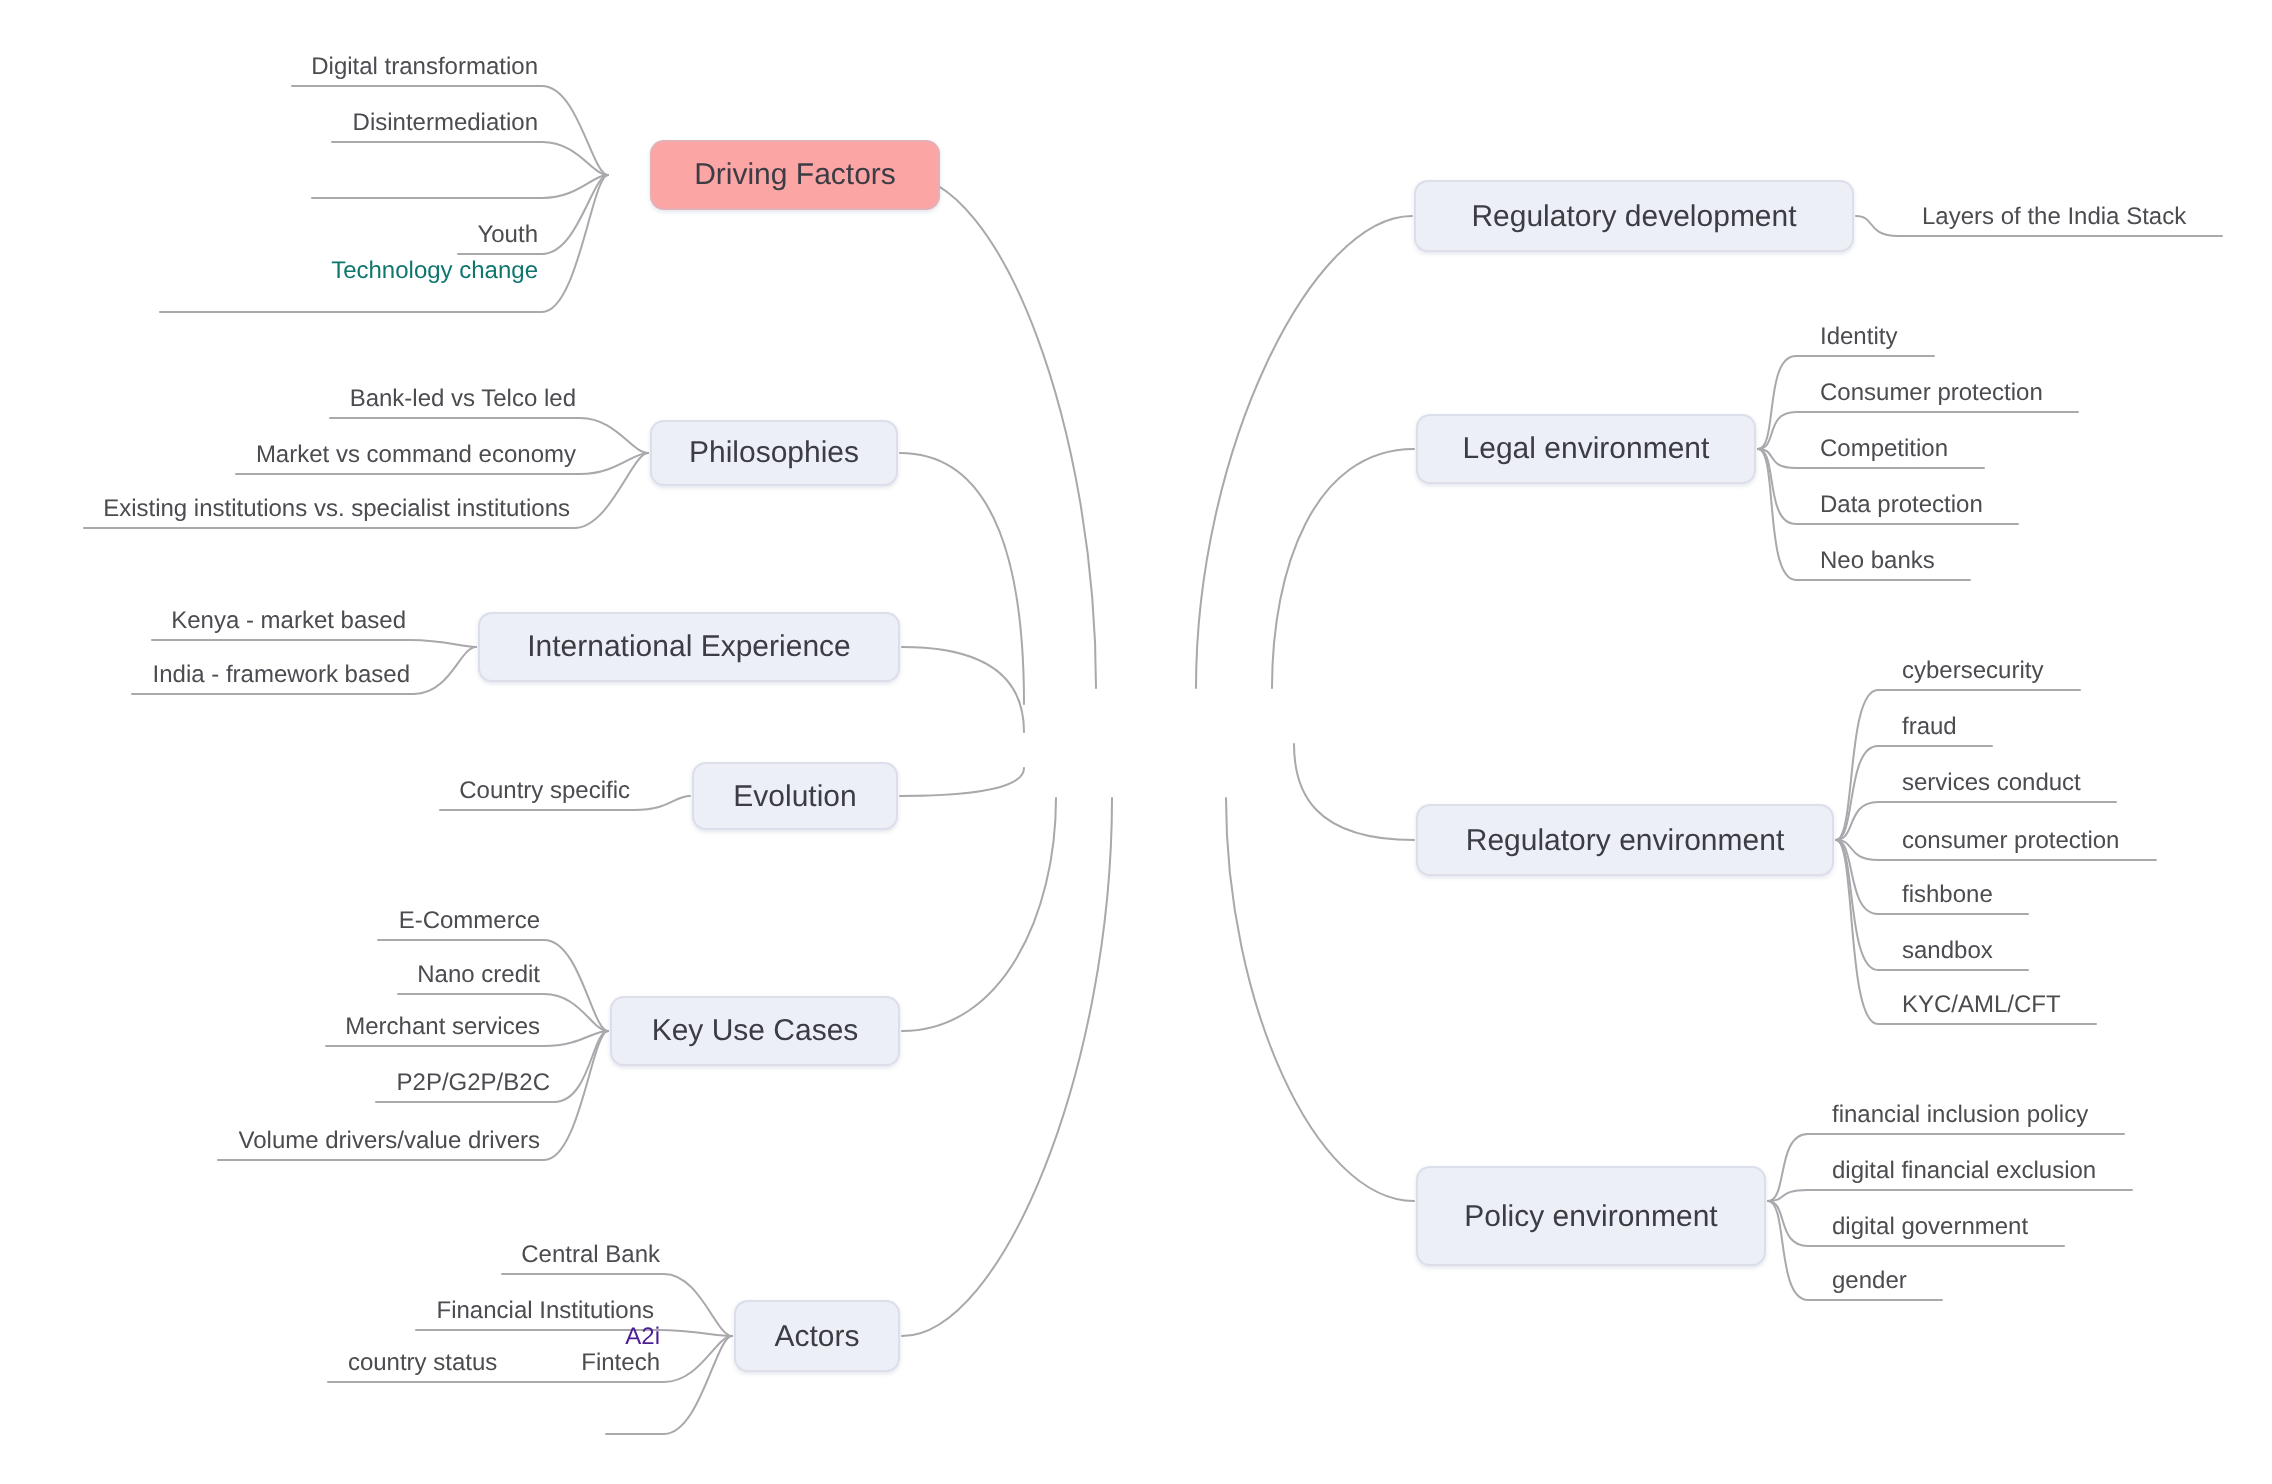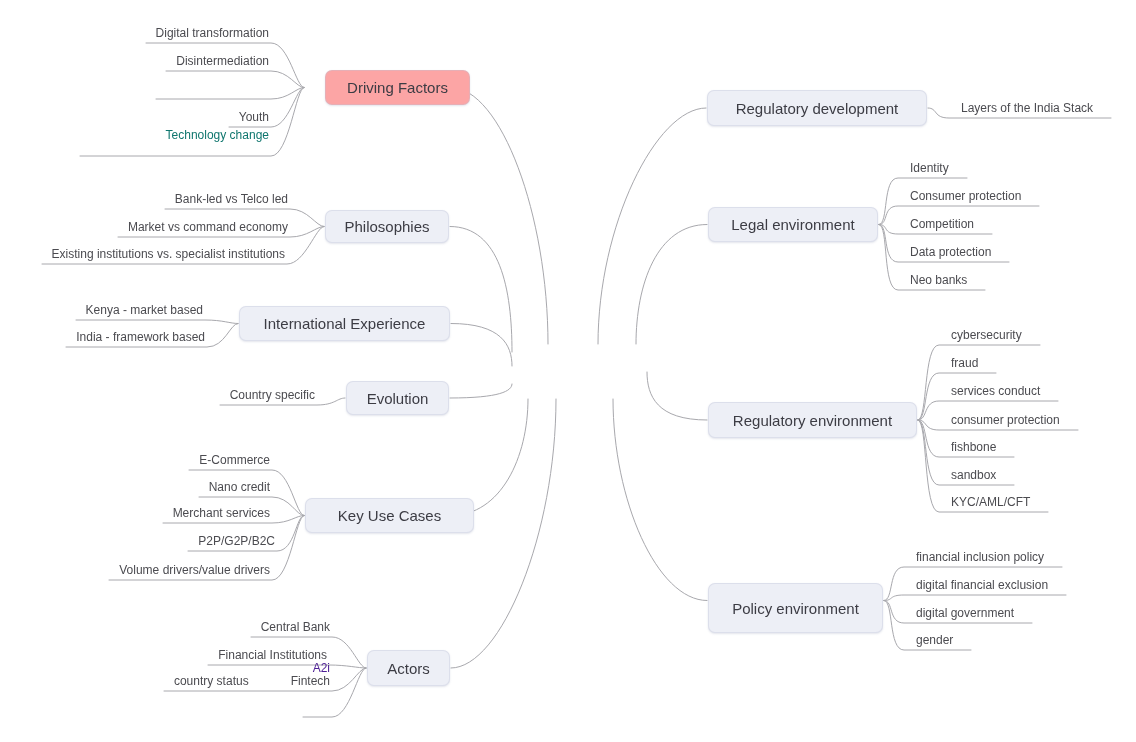--- a/index.html
+++ b/index.html
@@ -79,21 +79,21 @@
     <div class="leaf leaf-left" style="top: 109px; color: rgb(75, 75, 80); right: 865px;">Youth</div>
     <div class="node-branch" style="left: 325px; top: 210px; width: 124px; height: 33px; background: rgb(237, 239, 246); color: rgb(60, 60, 68);">Philosophies</div>
     <div class="leaf leaf-left" style="top: 191px; color: rgb(75, 75, 80); right: 846px;">Bank-led vs Telco led</div>
     <div class="leaf leaf-left" style="top: 219px; color: rgb(75, 75, 80); right: 846px;">Market vs command economy</div>
     <div class="leaf leaf-left" style="top: 246px; color: rgb(75, 75, 80); right: 849px;">Existing institutions vs. specialist institutions</div>
     <div class="node-branch" style="left: 239px; top: 306px; width: 211px; height: 35px; background: rgb(237, 239, 246); color: rgb(60, 60, 68);">International Experience</div>
     <div class="leaf leaf-left" style="top: 302px; color: rgb(75, 75, 80); right: 931px;">Kenya - market based</div>
     <div class="leaf leaf-left" style="top: 329px; color: rgb(75, 75, 80); right: 929px;">India - framework based</div>
     <div class="node-branch" style="left: 346px; top: 381px; width: 103px; height: 34px; background: rgb(237, 239, 246); color: rgb(60, 60, 68);">Evolution</div>
     <div class="leaf leaf-left" style="top: 387px; color: rgb(75, 75, 80); right: 819px;">Country specific</div>
-    <div class="node-branch" style="left: 305px; top: 498px; width: 169px; height: 35px; background: rgb(237, 239, 246); color: rgb(60, 60, 68);">Key Use Cases</div>
+    <div class="node-branch" style="left: 305px; top: 498px; width: 145px; height: 35px; background: rgb(237, 239, 246); color: rgb(60, 60, 68);">Key Use Cases</div>
     <div class="leaf leaf-left" style="top: 452px; color: rgb(75, 75, 80); right: 864px;">E-Commerce</div>
     <div class="leaf leaf-left" style="top: 479px; color: rgb(75, 75, 80); right: 864px;">Nano credit</div>
     <div class="leaf leaf-left" style="top: 505px; color: rgb(75, 75, 80); right: 864px;">Merchant services</div>
     <div class="leaf leaf-left" style="top: 533px; color: rgb(75, 75, 80); right: 859px;">P2P/G2P/B2C</div>
     <div class="leaf leaf-left" style="top: 562px; color: rgb(75, 75, 80); right: 864px;">Volume drivers/value drivers</div>
     <div class="node-branch" style="left: 367px; top: 650px; width: 83px; height: 36px; background: rgb(237, 239, 246); color: rgb(60, 60, 68);">Actors</div>
     <div class="leaf leaf-left" style="top: 619px; color: rgb(75, 75, 80); right: 804px;">Central Bank</div>
     <div class="leaf leaf-left" style="top: 647px; color: rgb(75, 75, 80); right: 807px;">Financial Institutions</div>
     <div class="leaf leaf-left" style="top: 673px; color: rgb(75, 75, 80); right: 804px;"><span>country status</span><span class="leaf-gap"></span><span>Fintech</span></div>
     <div class="leaf leaf-left" style="top: 660px; color: #4c1d95; right: 804px;">A2i</div>

